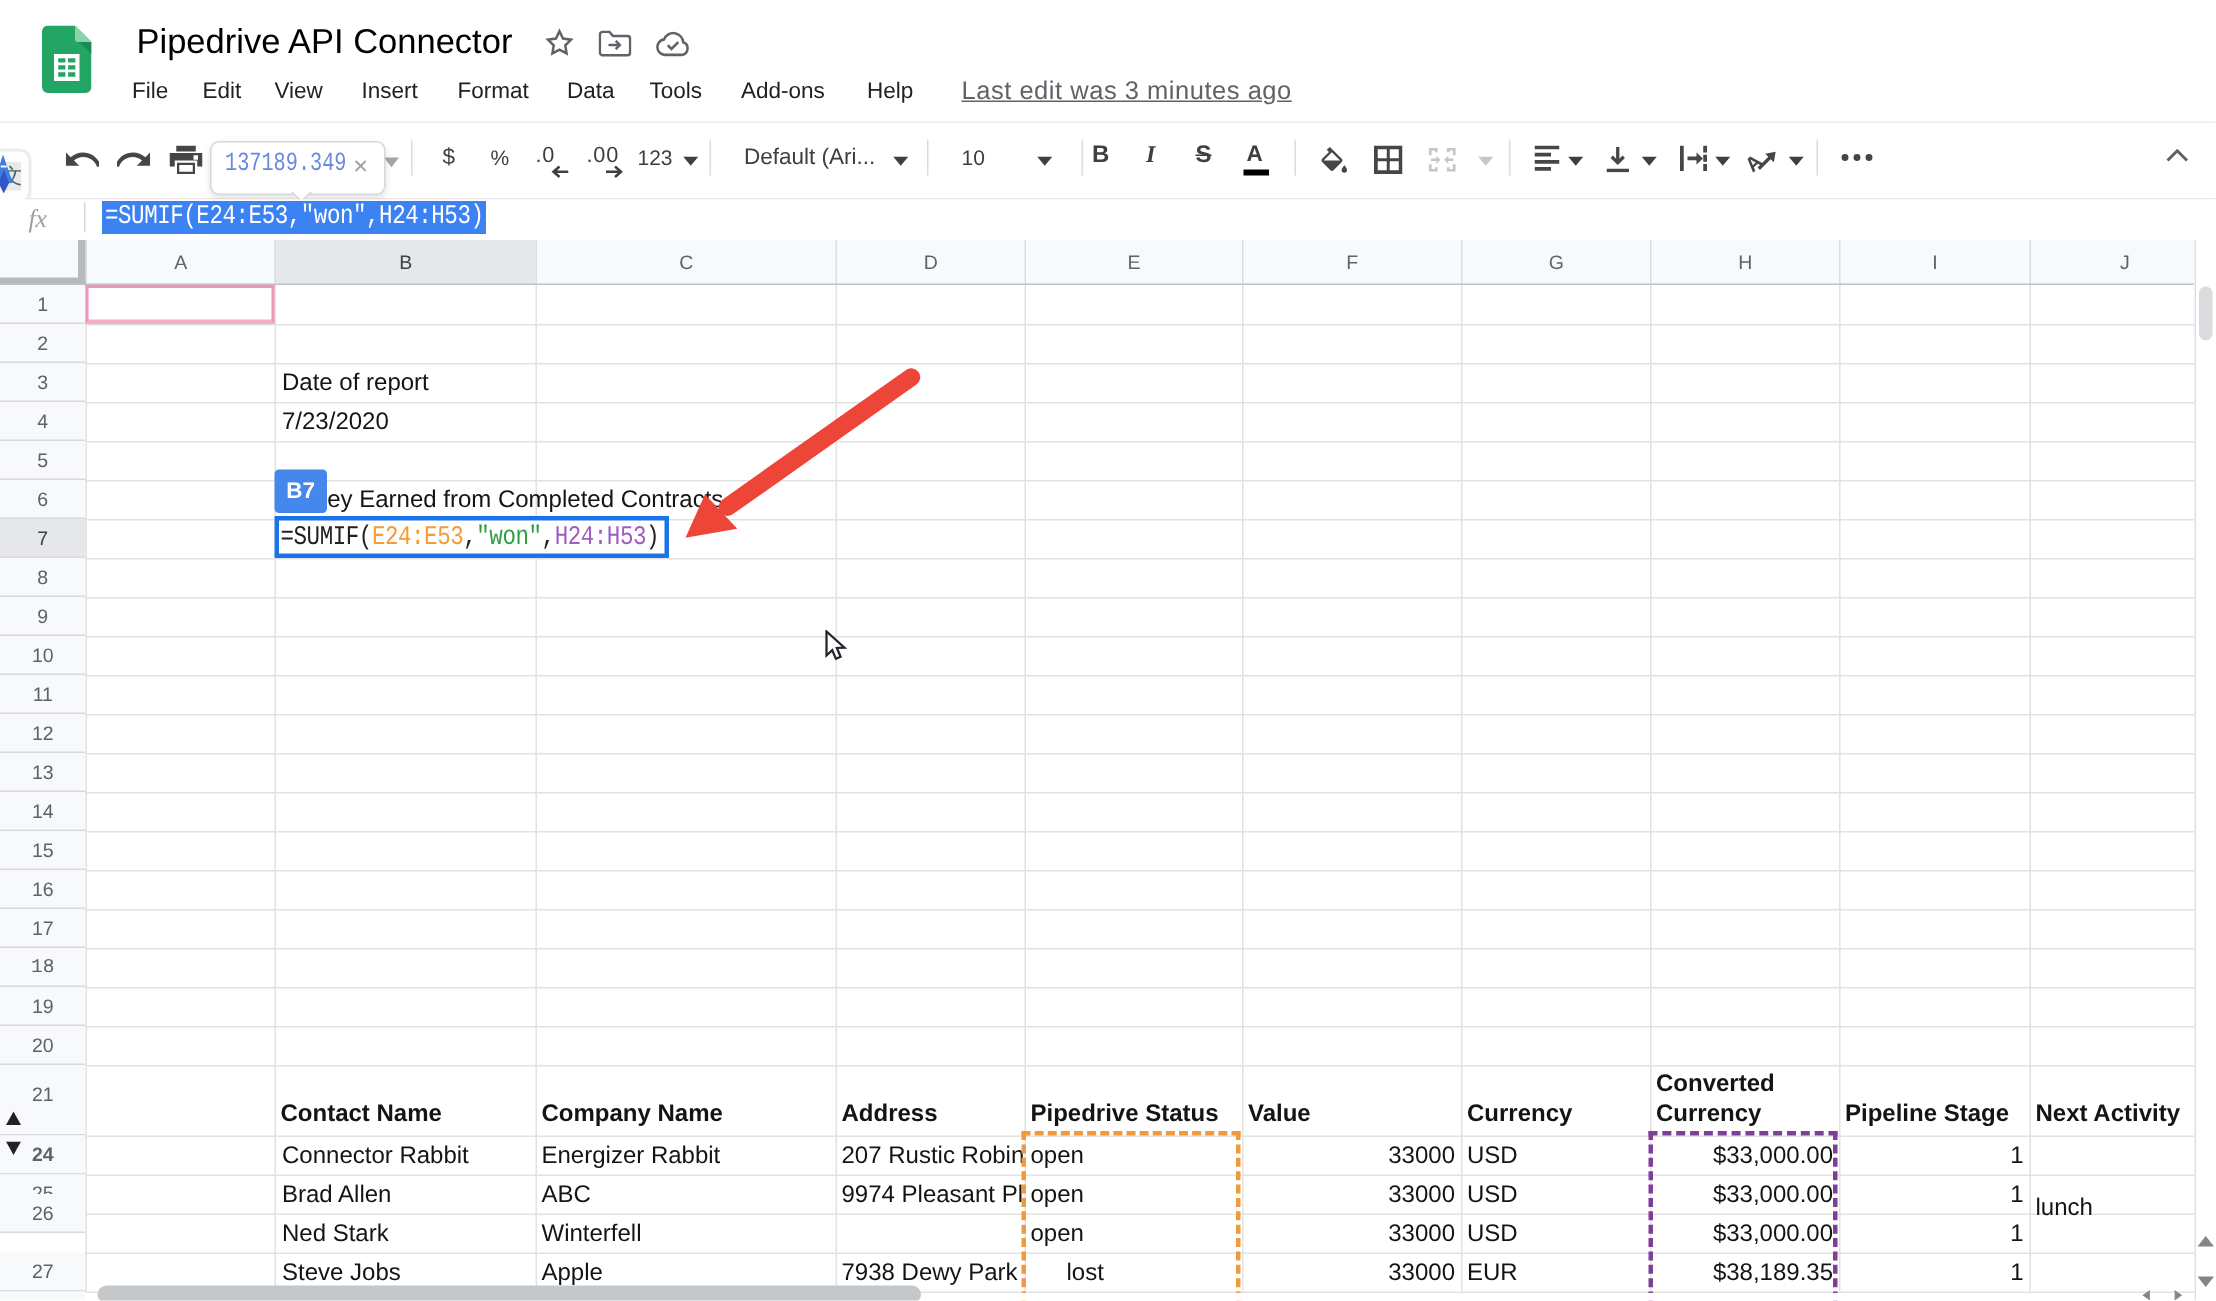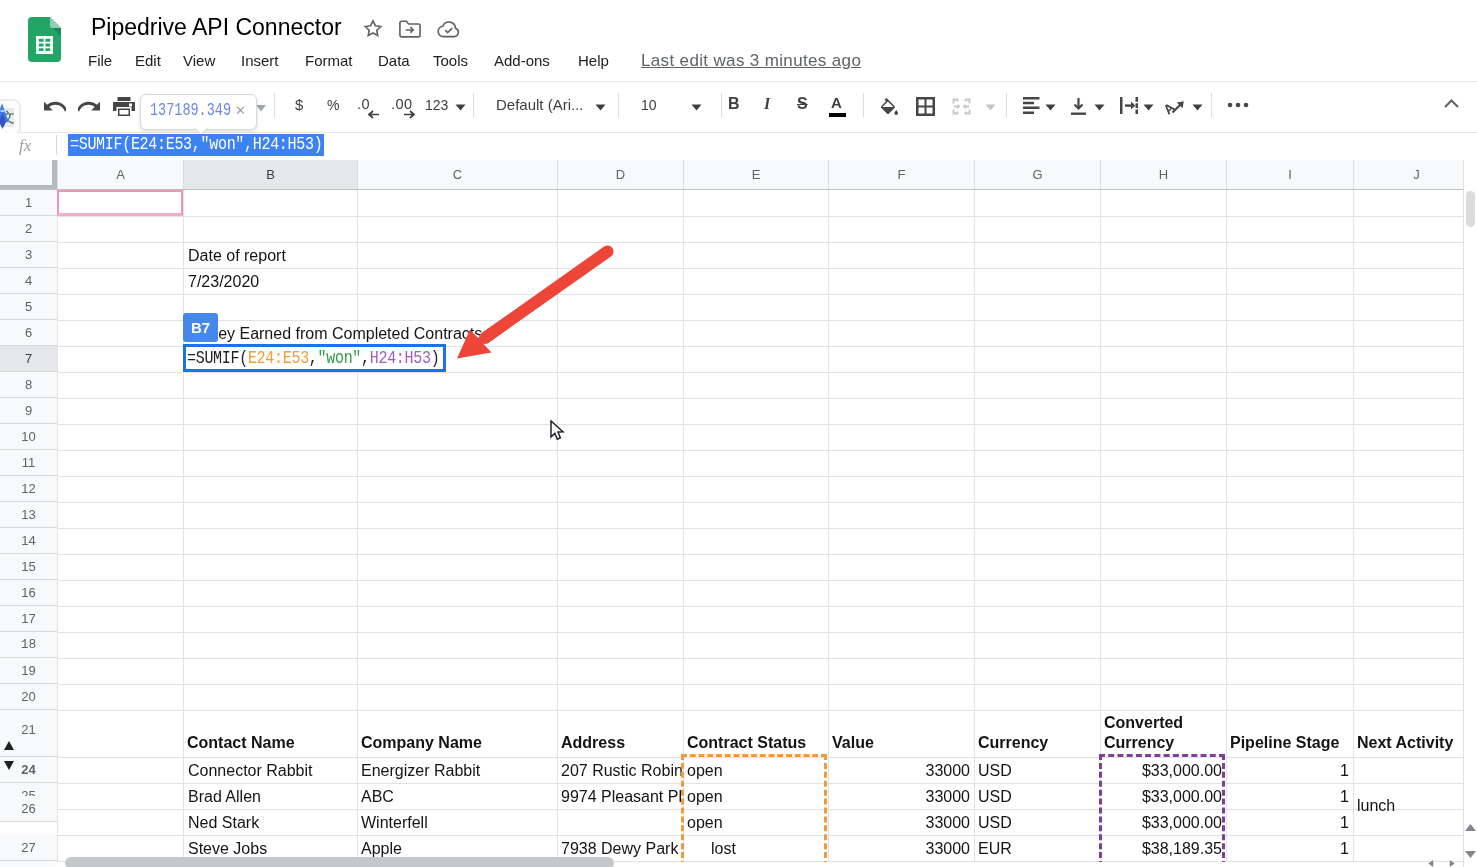--- a/index.html
+++ b/index.html
@@ -290,21 +290,21 @@
 
 <div class="abs" style="left:57px;top:190px;width:126px;height:26px;border:2px solid #f193ba;border-bottom:3px solid #f6abcb;box-sizing:border-box;"></div>
 
 <div class="cell" style="left:188px;top:246px;">Date of report</div>
 <div class="cell" style="left:188px;top:272px;width:165px;text-align:left;">7/23/2020</div>
 <div class="cell" style="left:187px;top:324px;">Money Earned from Completed Contracts</div>
 
 <div class="cell b" style="left:187px;top:733px;font-weight:bold;">Contact Name</div>
 <div class="cell b" style="left:361px;top:733px;font-weight:bold;">Company Name</div>
 <div class="cell b" style="left:561px;top:733px;font-weight:bold;">Address</div>
-<div class="cell b" style="left:687px;top:733px;font-weight:bold;">Contract Status</div>
+<div class="cell b" style="left:687px;top:733px;font-weight:bold;">Pipedrive Status</div>
 <div class="cell b" style="left:832px;top:733px;font-weight:bold;">Value</div>
 <div class="cell b" style="left:978px;top:733px;font-weight:bold;">Currency</div>
 <div class="cell b" style="left:1104px;top:713px;font-weight:bold;">Converted</div>
 <div class="cell b" style="left:1104px;top:733px;font-weight:bold;">Currency</div>
 <div class="cell b" style="left:1230px;top:733px;font-weight:bold;">Pipeline Stage</div>
 <div class="cell b" style="left:1357px;top:733px;font-weight:bold;">Next Activity</div>
 
 <div class="cell" style="left:188px;top:761px;">Connector Rabbit</div>
 <div class="cell" style="left:361px;top:761px;">Energizer Rabbit</div>
 <div class="cell" style="left:561px;top:761px;width:121px;overflow:hidden;">207 Rustic Robin Road</div>

